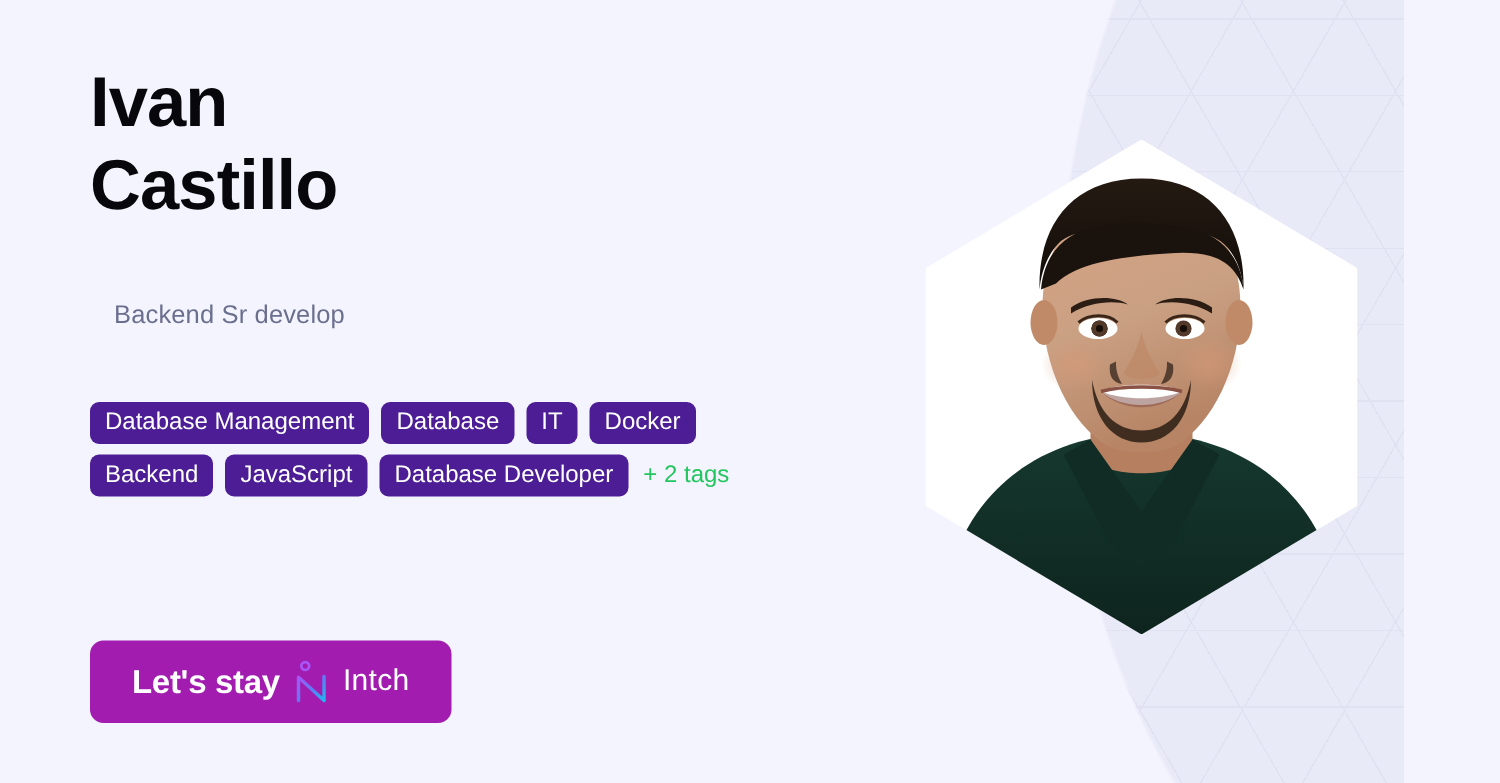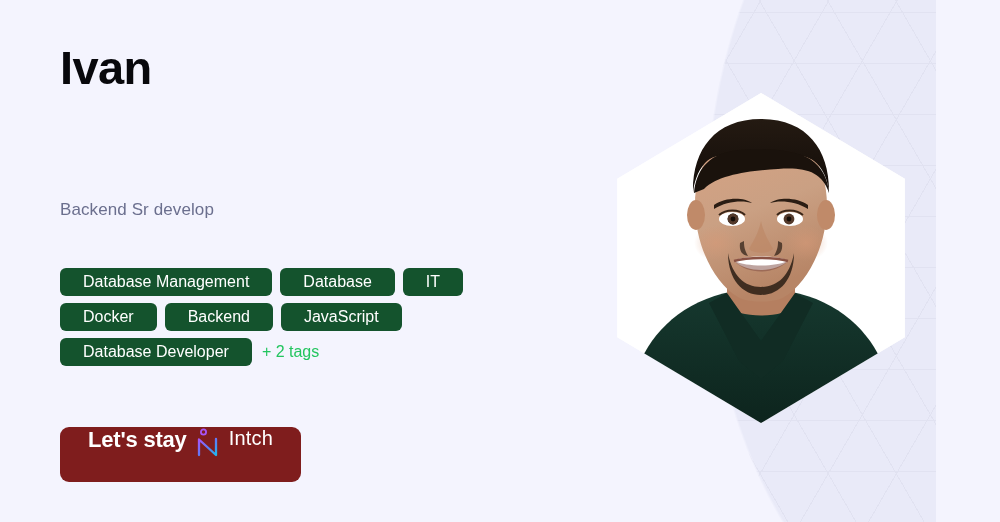--- a/index.html
+++ b/index.html
@@ -70,21 +70,21 @@
     line-height: 55px;
     font-weight: 700;
     letter-spacing: -0.6px;
     color: #08080c;
     width: 330px;
   }
 
   .subtitle {
     position: absolute;
     top: 198px;
-    left: 0;
+    left: 16px;
     margin: 0;
     font-size: 17px;
     line-height: 24px;
     font-weight: 400;
     color: #6b6f8e;
     letter-spacing: 0.1px;
   }
 
   .tags {
     position: absolute;
@@ -94,23 +94,23 @@
     display: flex;
     flex-wrap: wrap;
     align-items: center;
     gap: 7px 8px;
   }
 
   .tag {
     display: inline-flex;
     align-items: center;
     height: 28px;
-    padding: 0 23px;
+    padding: 0 10px;
     border-radius: 6px;
-    background: #14532d;
+    background: #4c1d95;
     color: #ffffff;
     font-size: 16px;
     line-height: 1;
     font-weight: 400;
     white-space: nowrap;
   }
 
   .more-tags {
     display: inline-flex;
     align-items: center;
@@ -120,27 +120,27 @@
     font-weight: 400;
     white-space: nowrap;
     padding-left: 2px;
   }
 
   .cta {
     position: absolute;
     top: 427px;
     left: 0;
     display: inline-flex;
-    align-items: flex-start;
+    align-items: center;
     gap: 4px;
     height: 55px;
     padding: 0 28px;
     border: none;
     border-radius: 9px;
-    background: #7f1d1d;
+    background: #a21caf;
     cursor: pointer;
     font-family: "Liberation Sans", sans-serif;
   }
   .cta-pre {
     color: #ffffff;
     font-size: 22px;
     font-weight: 700;
     letter-spacing: -0.2px;
   }
   .cta-post {
@@ -265,21 +265,21 @@
             <ellipse cx="108" cy="150" rx="22" ry="18" fill="url(#cheekL)"></ellipse>
             <ellipse cx="198" cy="150" rx="22" ry="18" fill="url(#cheekL)"></ellipse>
           </g>
         </svg>
       </div>
     </div>
   </div>
 
   <div class="content">
 
-    <h1 class="name"><span>Ivan</span><br></h1>
+    <h1 class="name"><span>Ivan</span><br><span>Castillo</span></h1>
 
     <p class="subtitle">Backend Sr develop</p>
 
     <div class="tags">
       <span class="tag">Database Management</span>
       <span class="tag">Database</span>
       <span class="tag">IT</span>
       <span class="tag">Docker</span>
       <span class="tag">Backend</span>
       <span class="tag">JavaScript</span>

